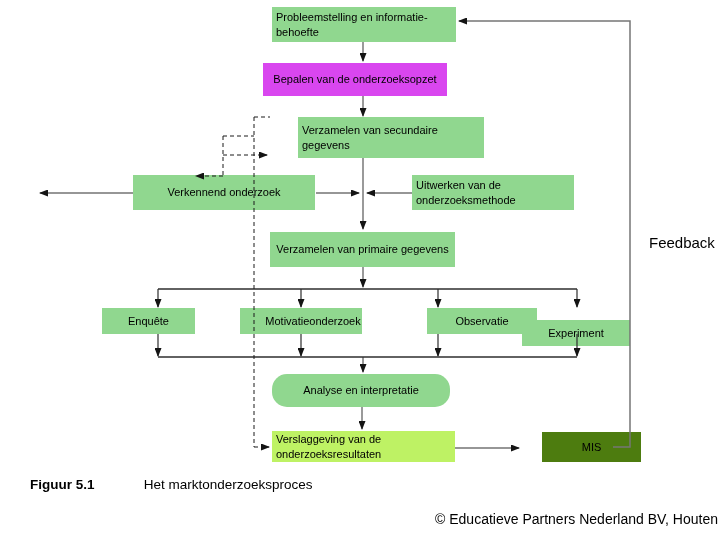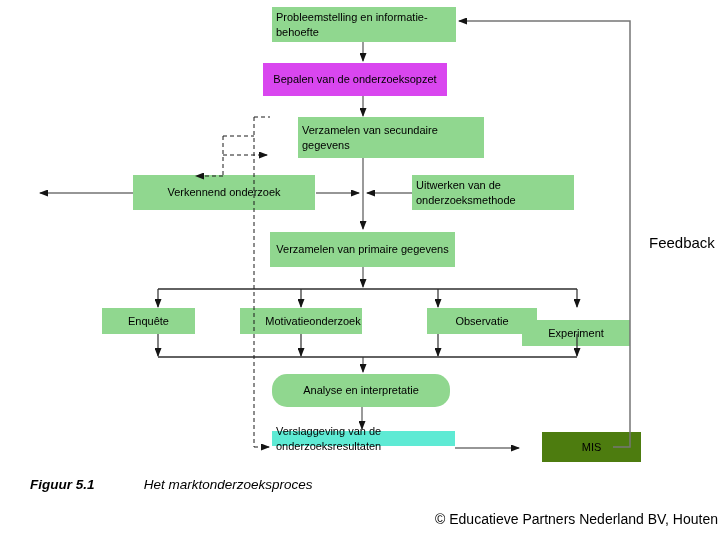--- a/index.html
+++ b/index.html
@@ -39,21 +39,20 @@
     font-size: 15px;
     color: #000000;
     padding: 1px 3px;
     z-index: 3;
     margin-left: 17px;
   }
   .caption {
     position: absolute;
     left: 30px; top: 477px;
     font-size: 13.5px;
-    font-style: italic;
     color: #000000;
     z-index: 1;
   }
   .caption .fig-num { font-weight: bold; display: inline-block; width: 110px; }
   .copyright {
     position: absolute;
     right: 10px; top: 511px;
     font-size: 14px;
     color: #000000;
     z-index: 1;
@@ -68,21 +67,21 @@
   <div class="node" style="left: 263px; top: 63px; width: 184px; height: 33px; background: #d946ef;">Bepalen van de onderzoeksopzet</div>
   <div class="node" style="left: 270px; top: 117px; width: 186px; height: 41px; background: rgb(144, 215, 143); margin-left: 28px;">Verzamelen van secundaire gegevens</div>
   <div class="node" style="left: 133px; top: 175px; width: 182px; height: 35px; background: rgb(144, 215, 143);">Verkennend onderzoek</div>
   <div class="node" style="left: 412px; top: 175px; width: 162px; height: 35px; background: rgb(144, 215, 143);">Uitwerken van de onderzoeksmethode</div>
   <div class="node" style="left: 270px; top: 232px; width: 185px; height: 35px; background: rgb(144, 215, 143);">Verzamelen van primaire gegevens</div>
   <div class="node" style="left: 102px; top: 308px; width: 93px; height: 26px; background: rgb(144, 215, 143);">Enquête</div>
   <div class="node" style="left: 240px; top: 308px; width: 122px; height: 26px; background: rgb(144, 215, 143); padding-left: 28px;">Motivatieonderzoek</div>
   <div class="node" style="left: 383px; top: 308px; width: 110px; height: 26px; background: rgb(144, 215, 143); margin-left: 44px;">Observatie</div>
   <div class="node" style="left: 522px; top: 320px; width: 108px; height: 26px; background: rgb(144, 215, 143);">Experiment</div>
   <div class="node" style="left: 272px; top: 374px; width: 178px; height: 33px; background: rgb(144, 215, 143); border-radius: 15px;">Analyse en interpretatie</div>
-  <div class="node" style="left: 272px; top: 431px; width: 183px; height: 15px; background: #5eead4;">Verslaggeving van de onderzoeksresultaten</div>
+  <div class="node" style="left: 272px; top: 431px; width: 183px; height: 31px; background: #bef264;">Verslaggeving van de onderzoeksresultaten</div>
   <div class="node" style="left: 542px; top: 432px; width: 99px; height: 30px; background: #4d7c0f;">MIS</div>
 
   <svg class="connector-layer" width="728" height="546" viewBox="0 0 728 546">
     <defs>
       <marker id="ah" markerWidth="9" markerHeight="7" refX="8" refY="3.5" orient="auto" markerUnits="userSpaceOnUse">
         <path d="M0,0 L9,3.5 L0,7 Z" fill="#141414"></path>
       </marker>
     </defs>
 
     <line x1="363" y1="42" x2="363" y2="61" stroke="#8f8f8f" stroke-width="1.8" marker-end="url(#ah)"></line>

